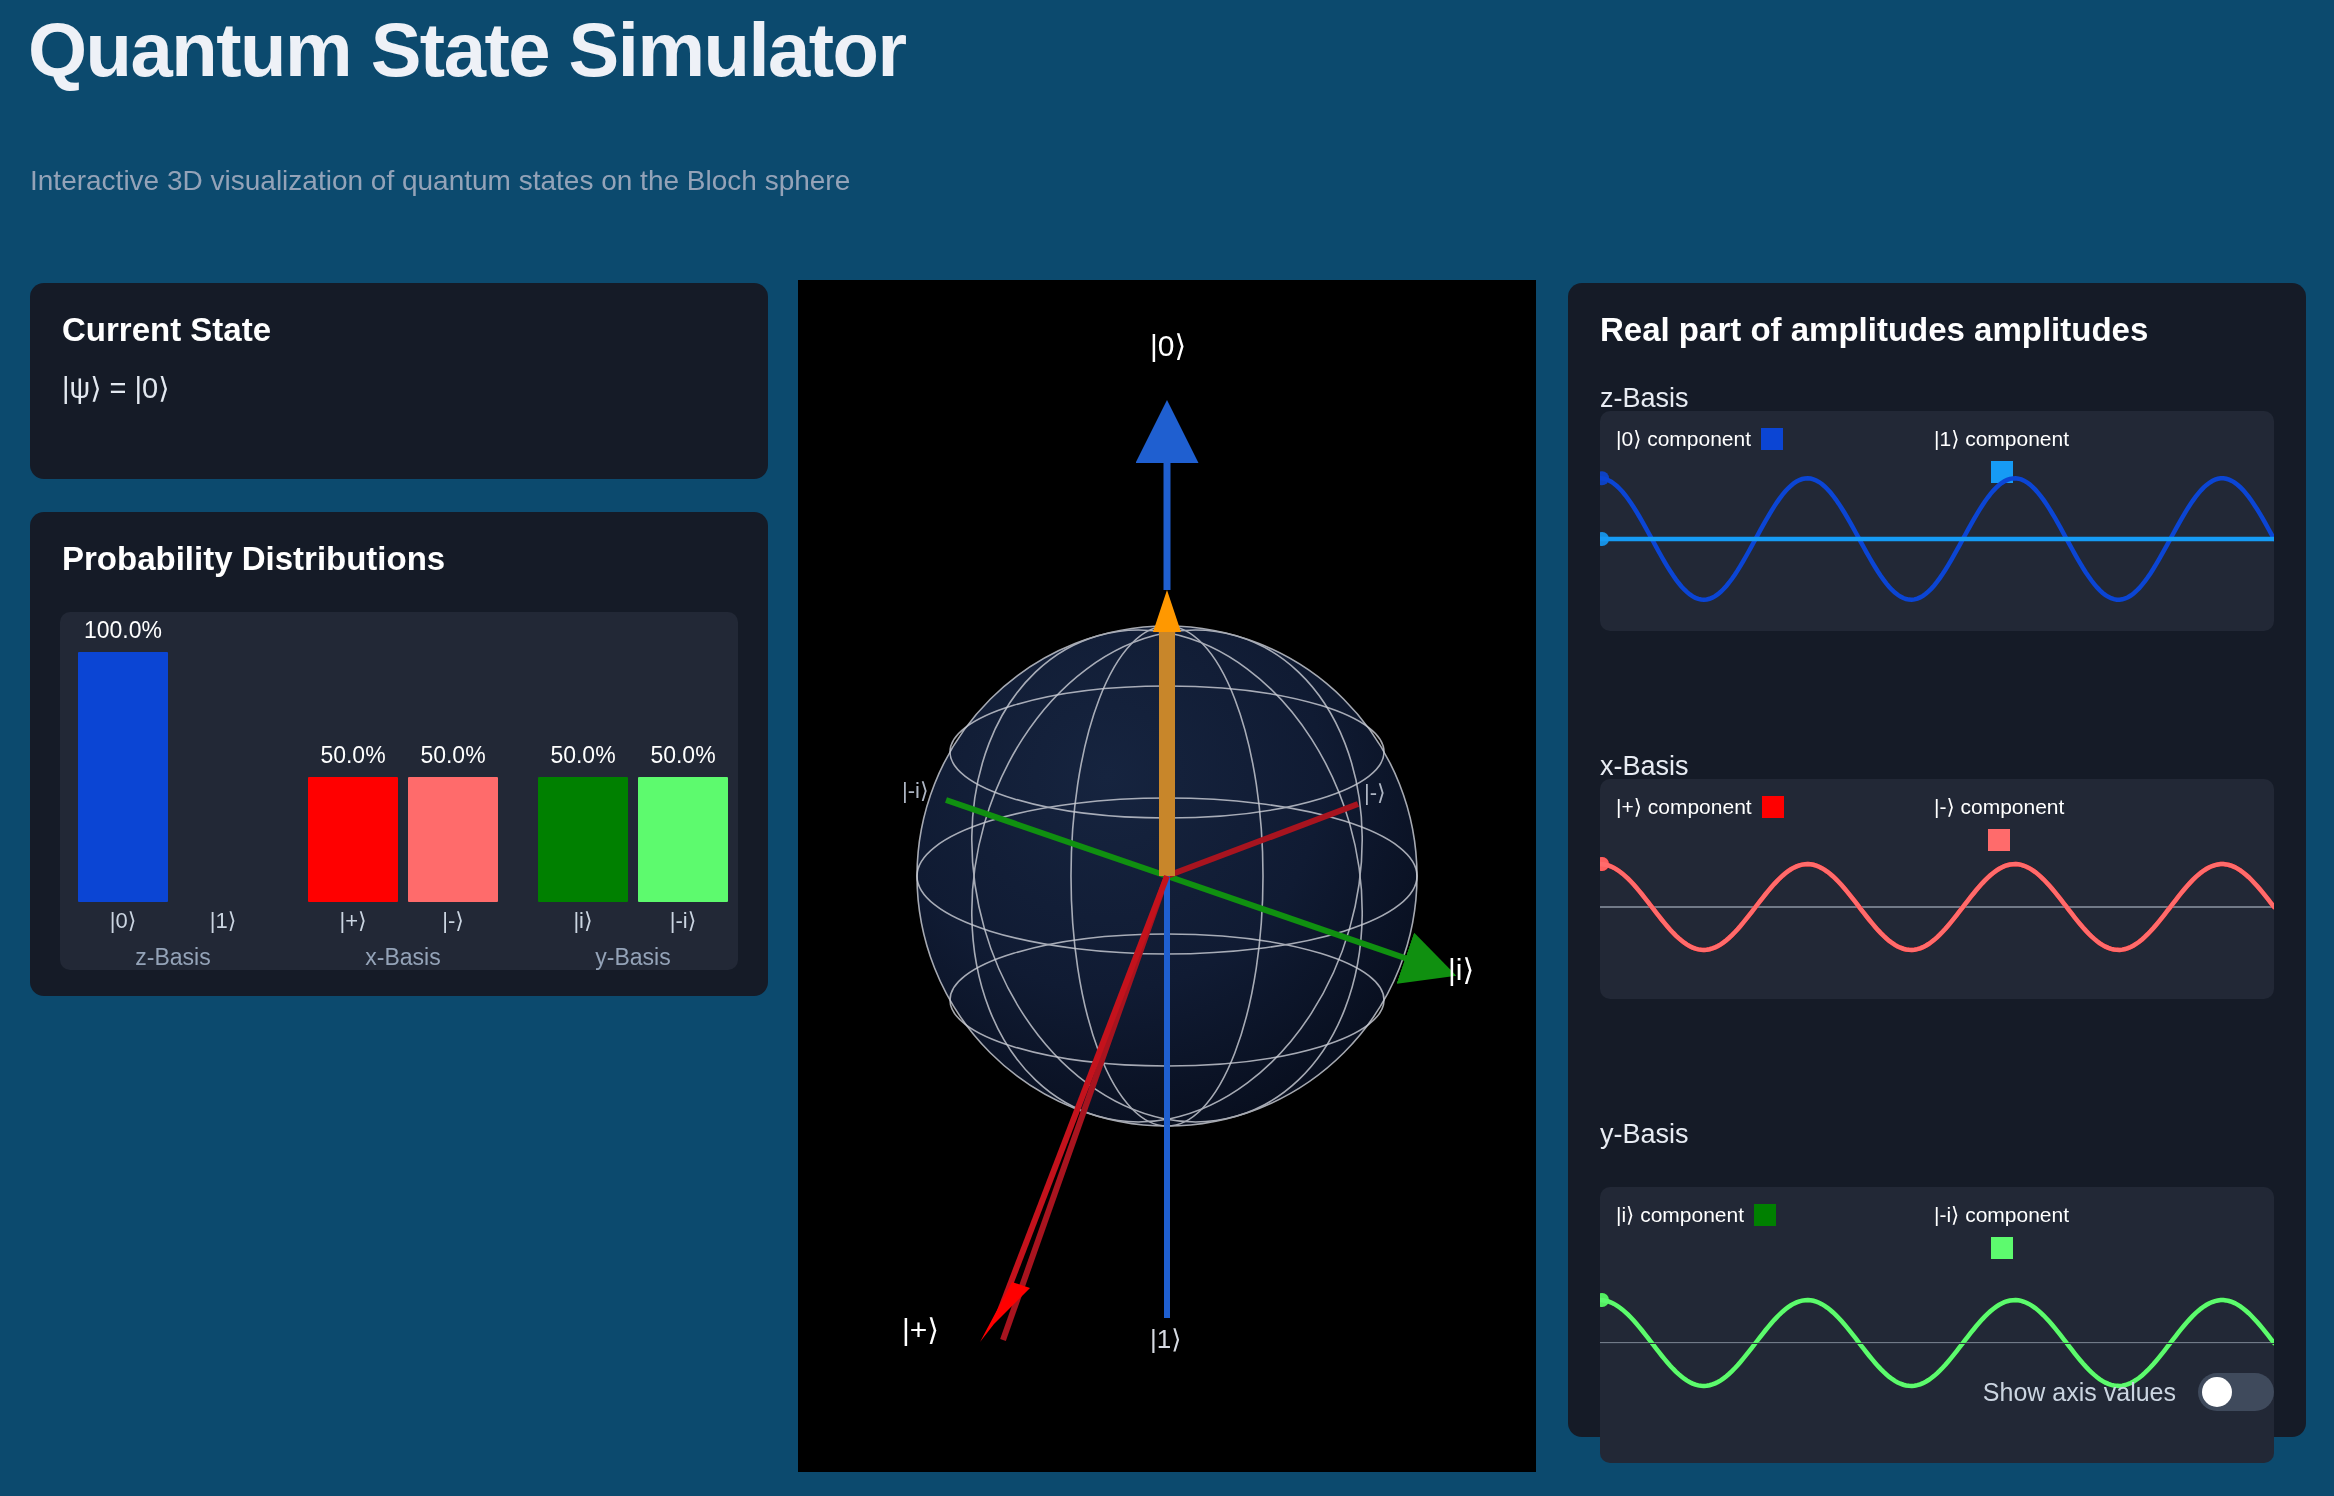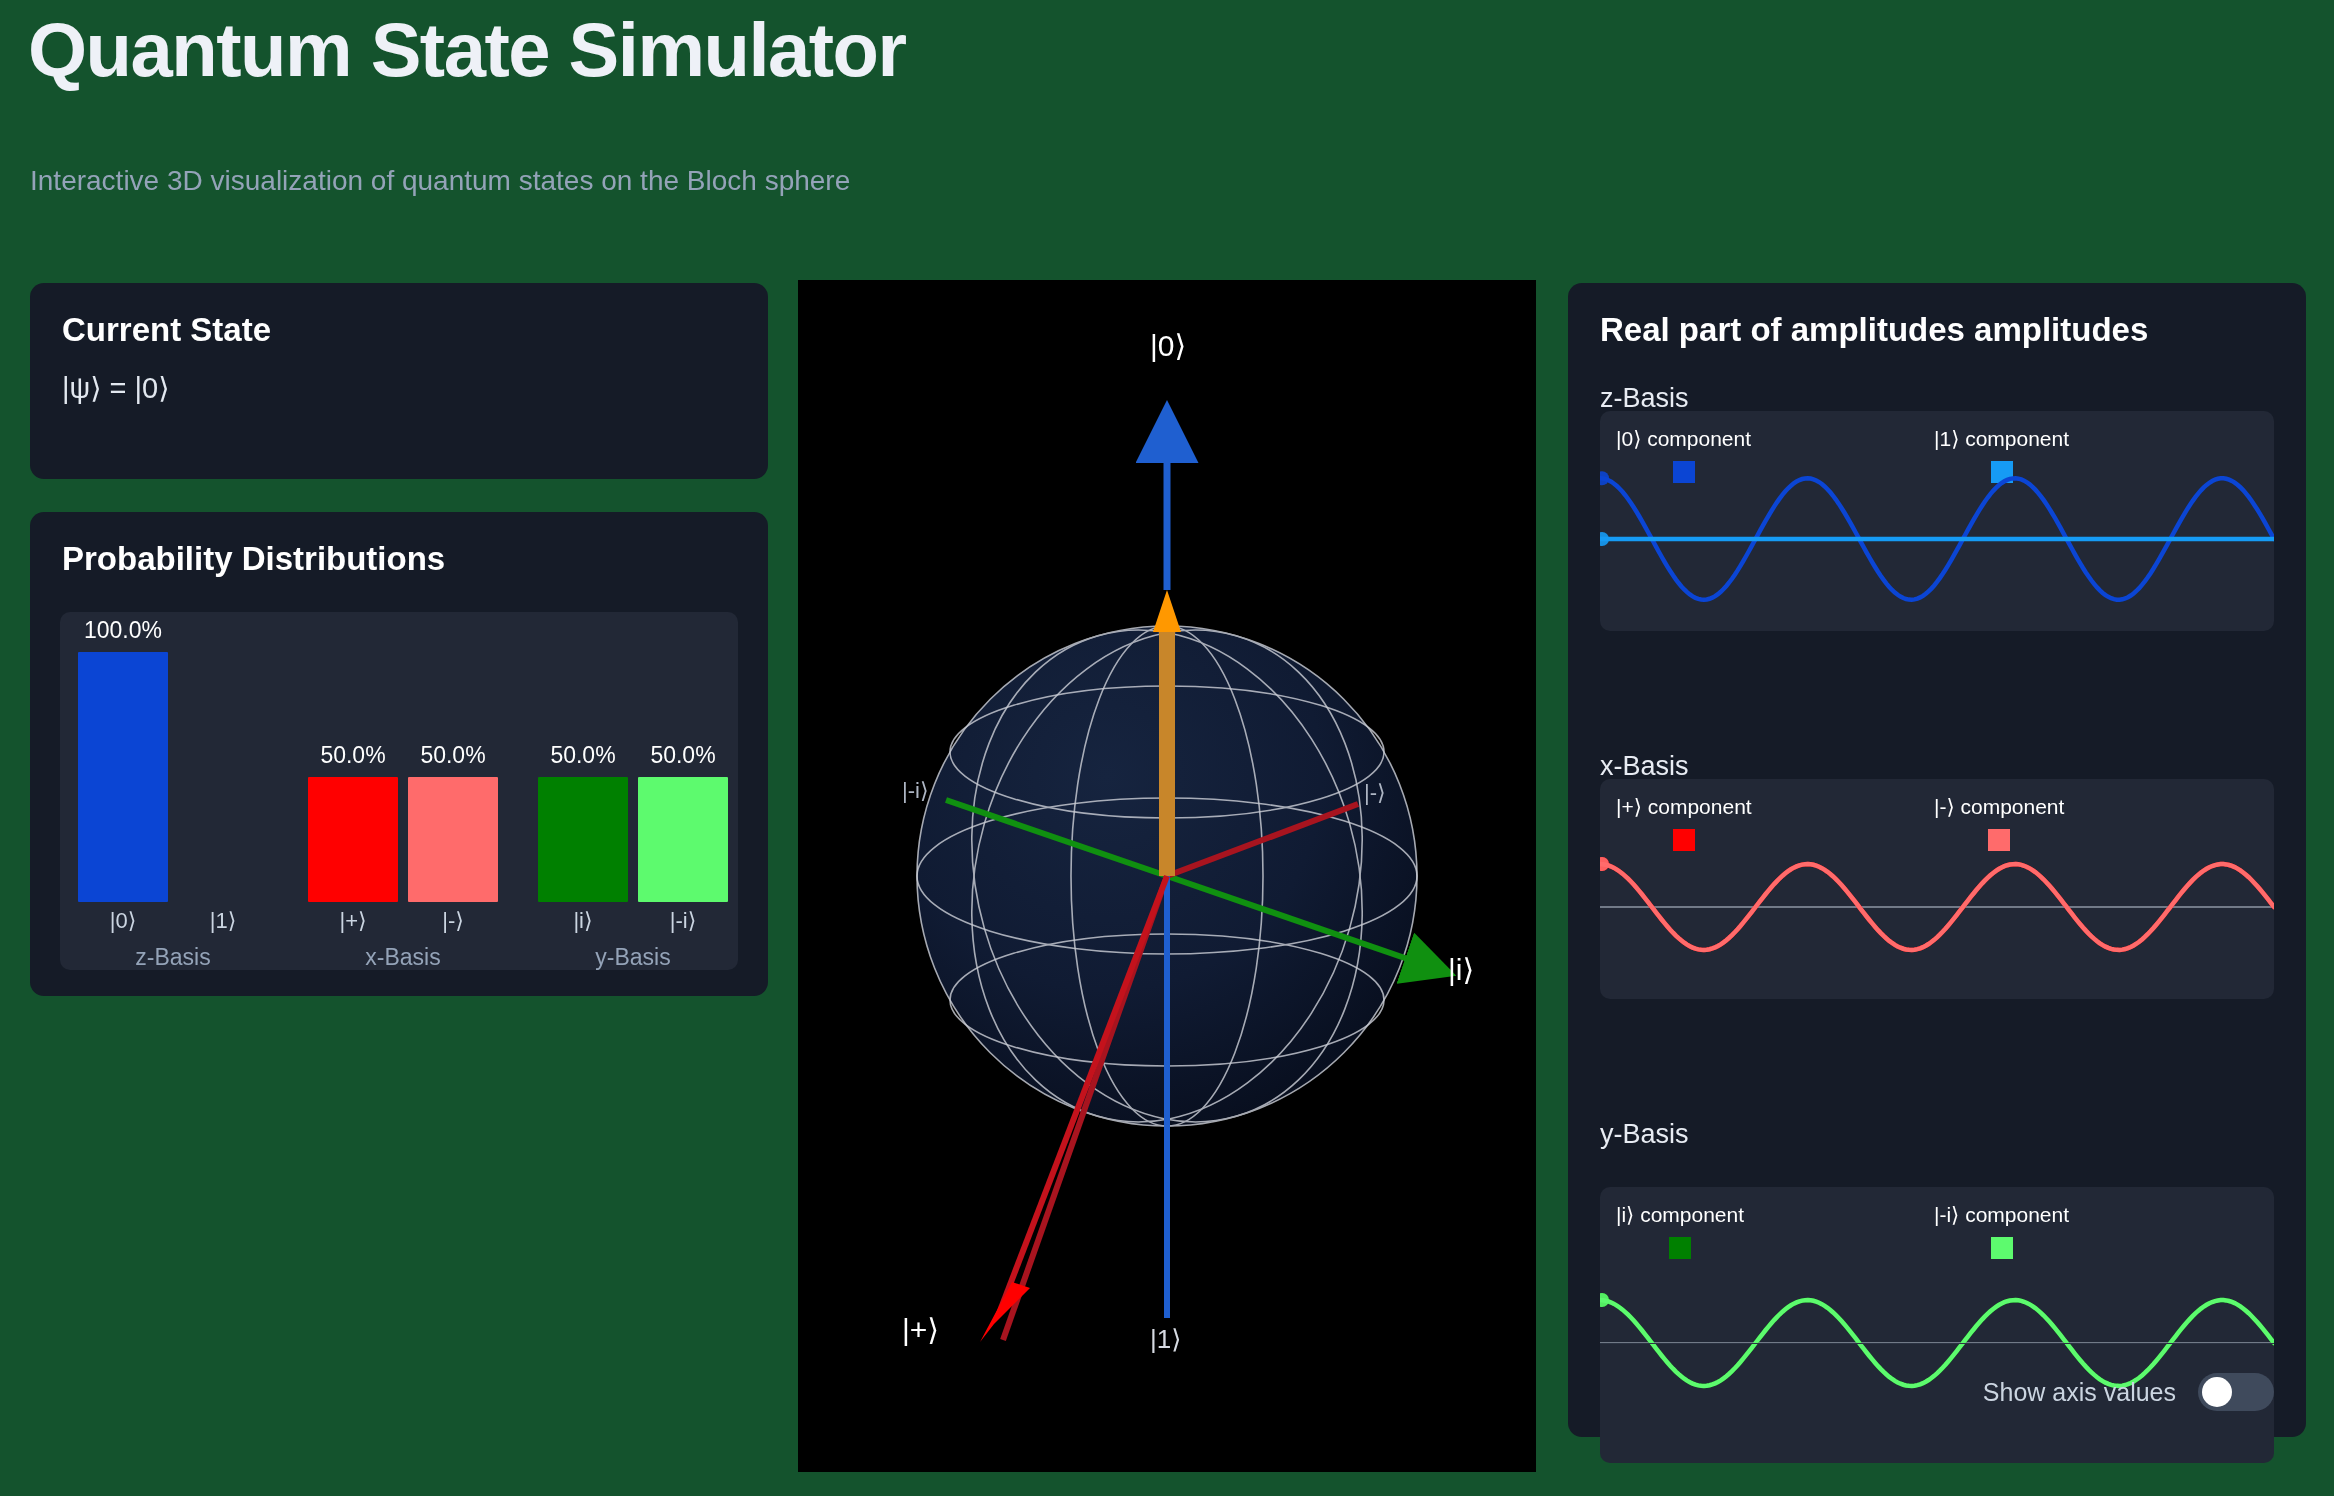--- a/index.html
+++ b/index.html
@@ -9,21 +9,21 @@
     height: 1496px;
     background: #0b0f1a;
     font-family: "Liberation Sans", sans-serif;
     overflow: hidden;
   }
 
   .page {
     position: relative;
     width: 2334px;
     height: 1496px;
-    background: #14532d;
+    background: #0c4a6e;
   }
 
   
   .app-title {
     position: absolute;
     left: 28px;
     top: 6px;
     font-size: 76px;
     font-weight: 700;
     color: #eef1f7;
@@ -178,21 +178,21 @@
   .wave-legend {
     position: absolute;
     top: 16px;
     display: flex;
     align-items: center;
     gap: 10px;
     font-size: 21px;
     color: #ffffff;
     white-space: nowrap;
   }
-  .legend-a { left: 16px; flex-direction: column; }
+  .legend-a { left: 16px; }
   .legend-b { left: 334px; flex-direction: column; }
   .swatch {
     display: inline-block;
     width: 22px;
     height: 22px;
   }
   .wave-svg {
     position: absolute;
     left: 0;
     top: 0;

